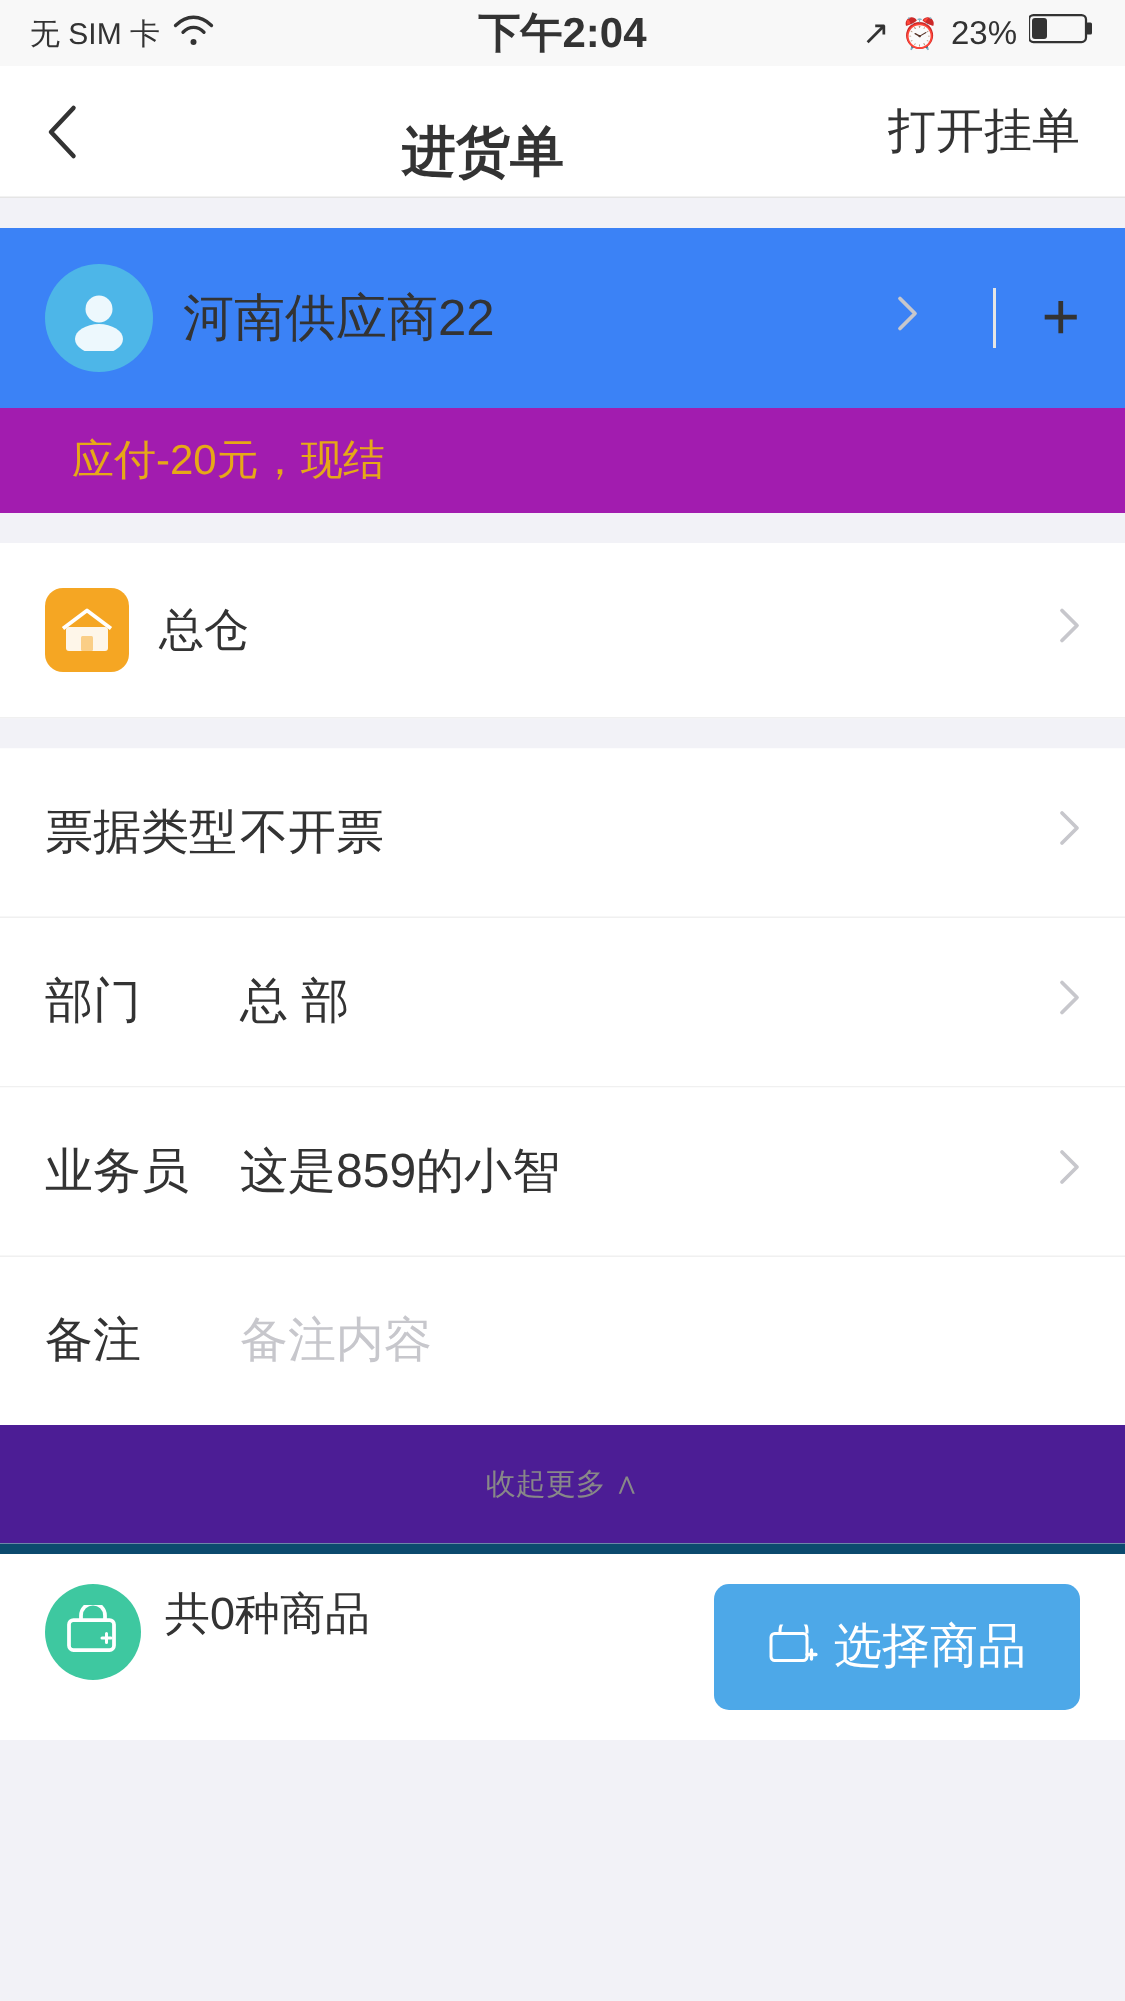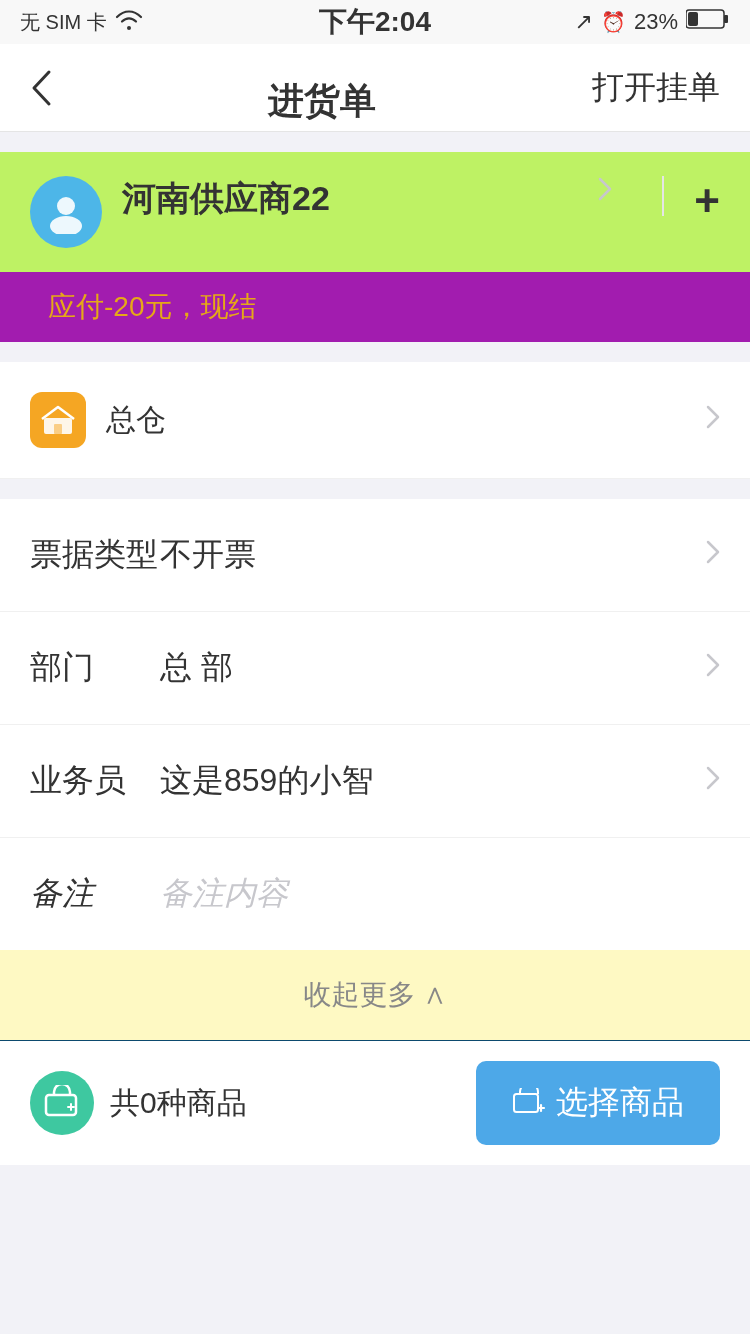--- a/index.html
+++ b/index.html
@@ -84,24 +84,24 @@
 
     
     .card-section {
       background: #ffffff;
       margin-bottom: 0;
     }
 
     
     .supplier-row {
       display: flex;
+      align-items: center;
       padding: 24px 30px;
-      background: #bef264;
+      background: #3b82f6;
       border-bottom: none;
-      font-weight: bold;
     }
     .supplier-avatar {
       width: 72px;
       height: 72px;
       border-radius: 50%;
       background: #4db6e8;
       display: flex;
       align-items: center;
       justify-content: center;
       margin-right: 20px;
@@ -197,37 +197,36 @@
       font-size: 32px;
       flex: 1;
     }
     .form-arrow {
       color: #c7c7cc;
       font-size: 28px;
     }
 
     
     .collapse-row {
-      background: #fef9c3;
+      background: #4c1d95;
       display: flex;
       align-items: center;
       justify-content: center;
       padding: 26px 0;
       cursor: pointer;
-      font-size: 28px;
+      font-size: 20px;
       color: #888;
     }
 
     
     .bottom-bar {
       background: #ffffff;
       display: flex;
-      align-items: center;
       padding: 20px 30px;
-      border-top: 1px solid #0c4a6e;
+      border-top: 7px solid #0c4a6e;
     }
     .product-count-icon {
       width: 64px;
       height: 64px;
       border-radius: 50%;
       background: #3ec8a0;
       display: flex;
       align-items: center;
       justify-content: center;
       margin-right: 16px;
@@ -364,21 +363,21 @@
   <div class="form-row">
     <div class="form-label">业务员</div>
     <div class="form-value">这是859的小智</div>
     <div class="form-arrow">
       <svg width="14" height="24" viewBox="0 0 14 24">
         <path d="M2 2l10 10L2 22" stroke="#c7c7cc" stroke-width="2.5" stroke-linecap="round" stroke-linejoin="round" fill="none"></path>
       </svg>
     </div>
   </div>
 
-  <div class="form-row" style="border-bottom: none; font-style: italic;">
+  <div class="form-row" style="border-bottom: none;">
     <div class="form-label">备注</div>
     <div class="form-value-placeholder">备注内容</div>
   </div>
 </div>
 
 <div class="collapse-row">收起更多 ∧</div>
 
 <div class="bottom-bar">
   <div class="product-count-icon">
     <svg width="40" height="36" viewBox="0 0 40 36" fill="none">

